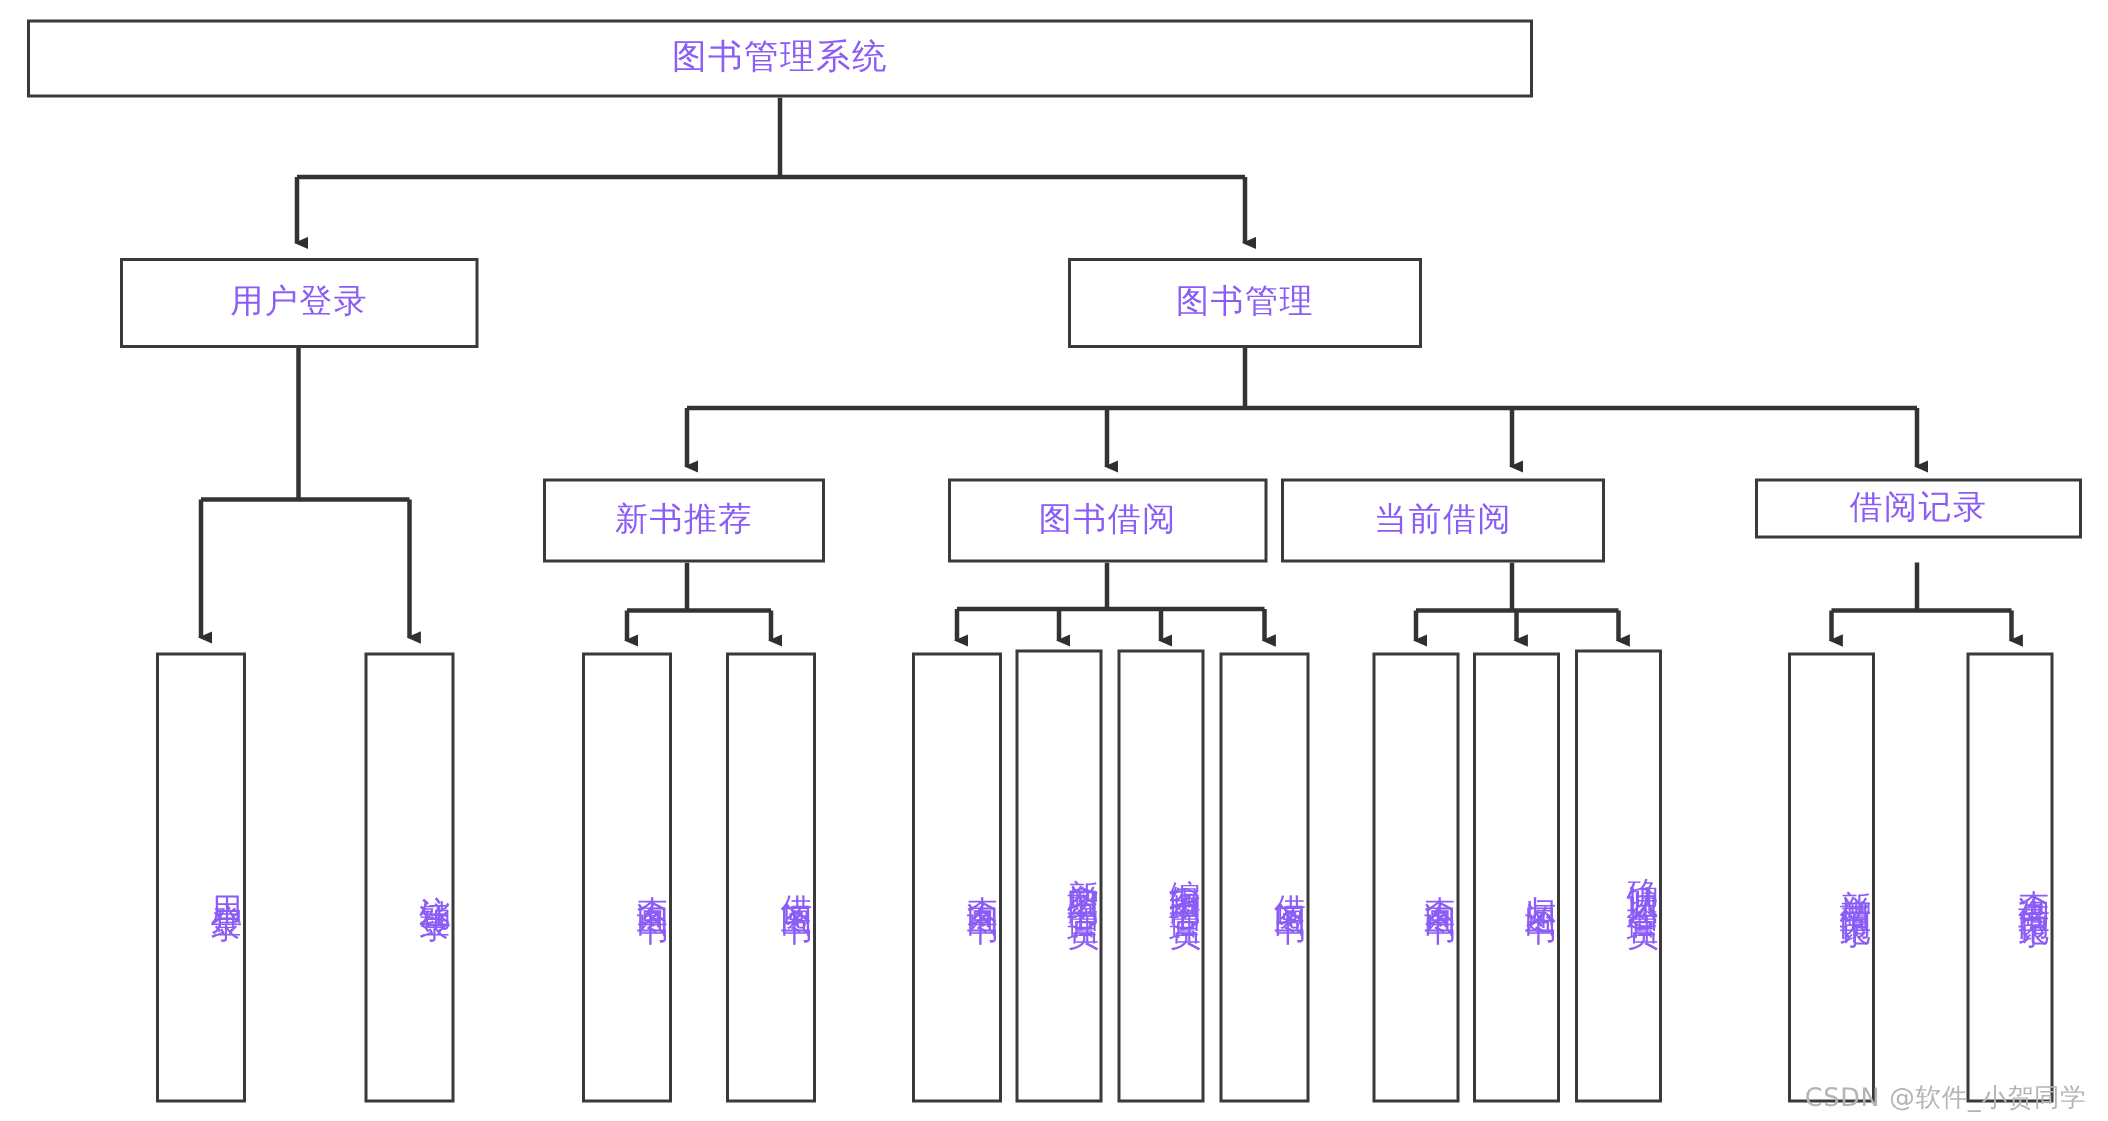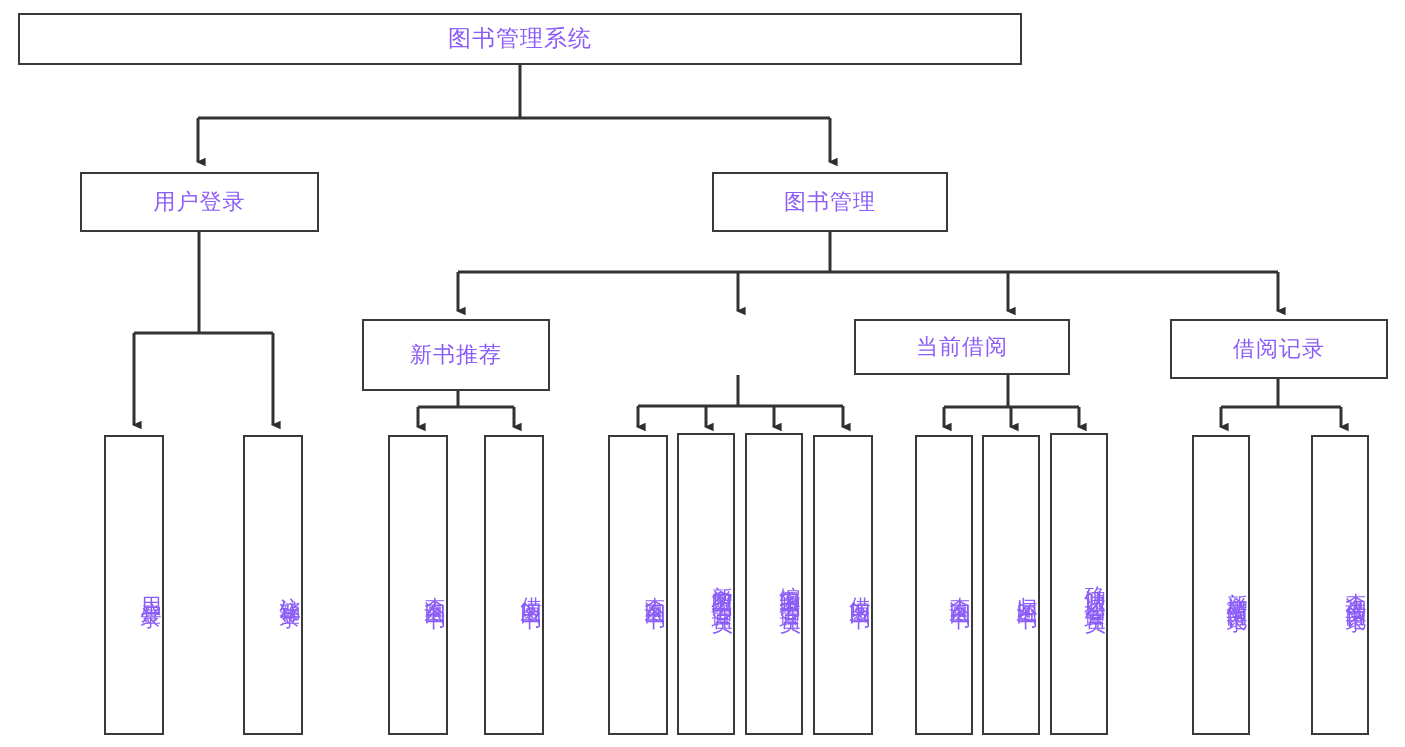--- a/index.html
+++ b/index.html
@@ -129,27 +129,30 @@
     <span>图书管理系统</span>
   </div>
 
   <div class="node h-label" style="left:80px; top:172px; width:239px; height:60px;">
     <span>用户登录</span>
   </div>
   <div class="node h-label" style="left:712px; top:172px; width:236px; height:60px;text-align:center;">
     <span>图书管理</span>
   </div>
 
-  <div class="node h-label" style="left:362px; top:319px; width:188px; height:72px;">
+  <div class="node h-label" style="left:362px; top:319px; width:188px; height:56px;">
     <span>新书推荐</span>
+  </div>
+  <div class="node h-label" style="left:632px; top:319px; width:213px; height:56px;">
+    <span>图书借阅</span>
   </div>
   <div class="node h-label" style="left:854px; top:319px; width:216px; height:56px;">
     <span>当前借阅</span>
   </div>
-  <div class="node h-label" style="left:1170px; top:319px; width:218px; height:60px;text-align:center;">
+  <div class="node h-label" style="left:1170px; top:319px; width:218px; height:40px;text-align:center;">
     <span>借阅记录</span>
   </div>
 
   <div class="node v-label" style="left:104px; top:435px; width:60px; height:300px;">
     <span>用户登录</span>
   </div>
   <div class="node v-label" style="left:243px; top:435px; width:60px; height:300px;">
     <span>注销登录</span>
   </div>
 
@@ -183,14 +186,15 @@
     <span>确认归还（管理员）</span>
   </div>
 
   <div class="node v-label" style="left:1192px; top:435px; width:58px; height:300px;">
     <span>新增借阅记录</span>
   </div>
   <div class="node v-label" style="left:1311px; top:435px; width:58px; height:300px;">
     <span>查询借阅记录</span>
   </div>
 
+  <div id="watermark">CSDN @软件_小贺同学</div>
 
 </div>
 
 </body></html>

